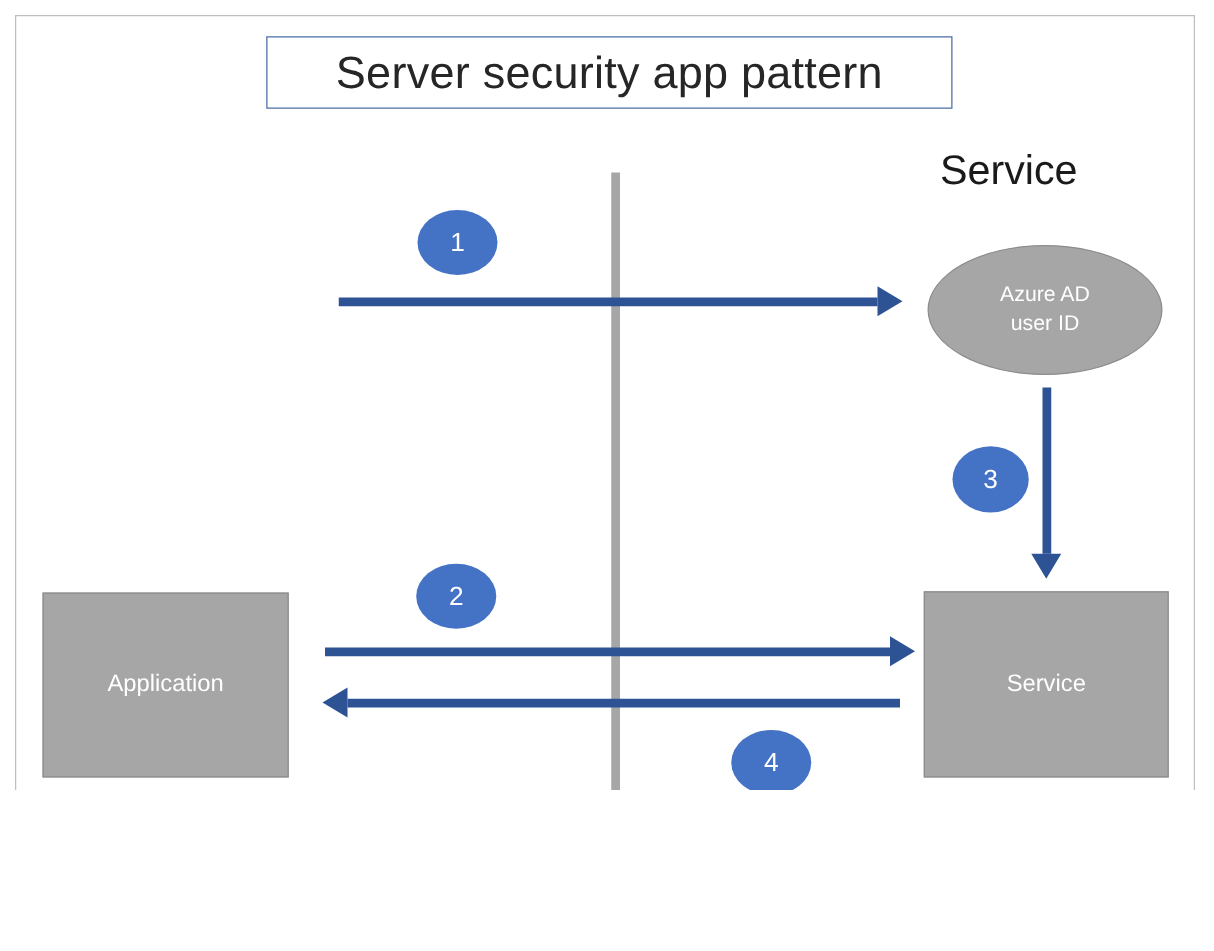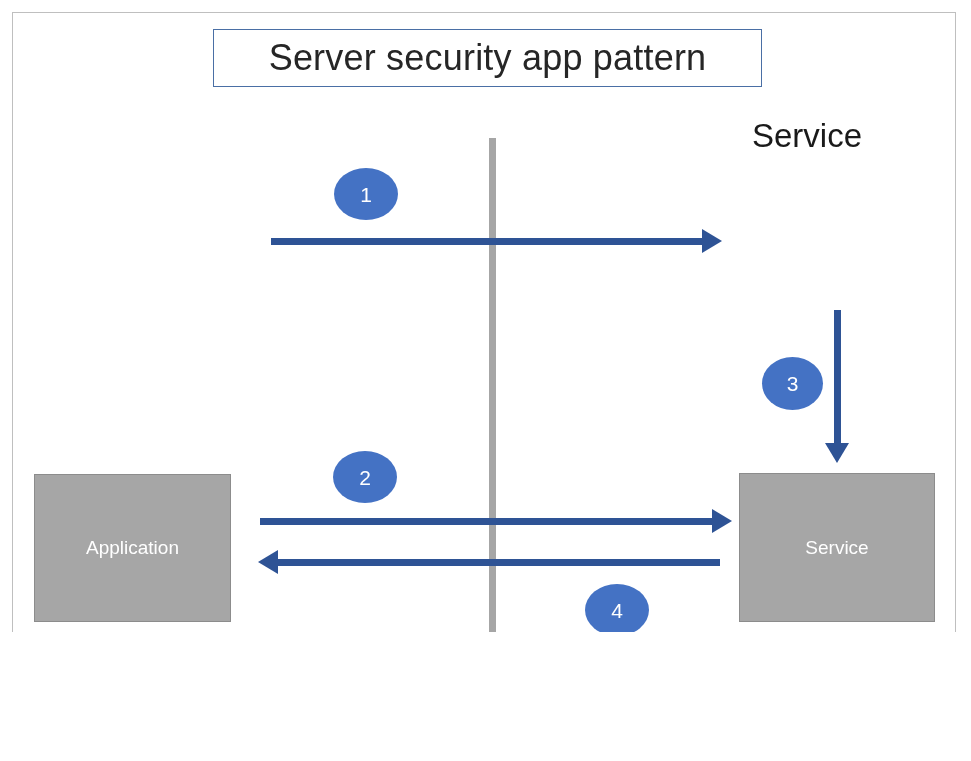--- a/index.html
+++ b/index.html
@@ -180,20 +180,26 @@
 
   <div class="title-box">
     <span class="title-text">Server security app pattern</span>
   </div>
 
   <div id="heading-service" class="col-heading">Service</div>
 
   <div class="divider"></div>
 
 
+  <div id="shape-azure-ad" class="ellipse">
+    <span>
+      <span>Azure AD</span><br>
+      <span>user ID</span>
+    </span>
+  </div>
 
   <div id="shape-application" class="rect">
     <span>Application</span>
   </div>
 
   <div id="shape-service" class="rect">
     <span>Service</span>
   </div>
 
   <div class="arrow-h" style="left:271px; top:238px; width:431px;"></div>

